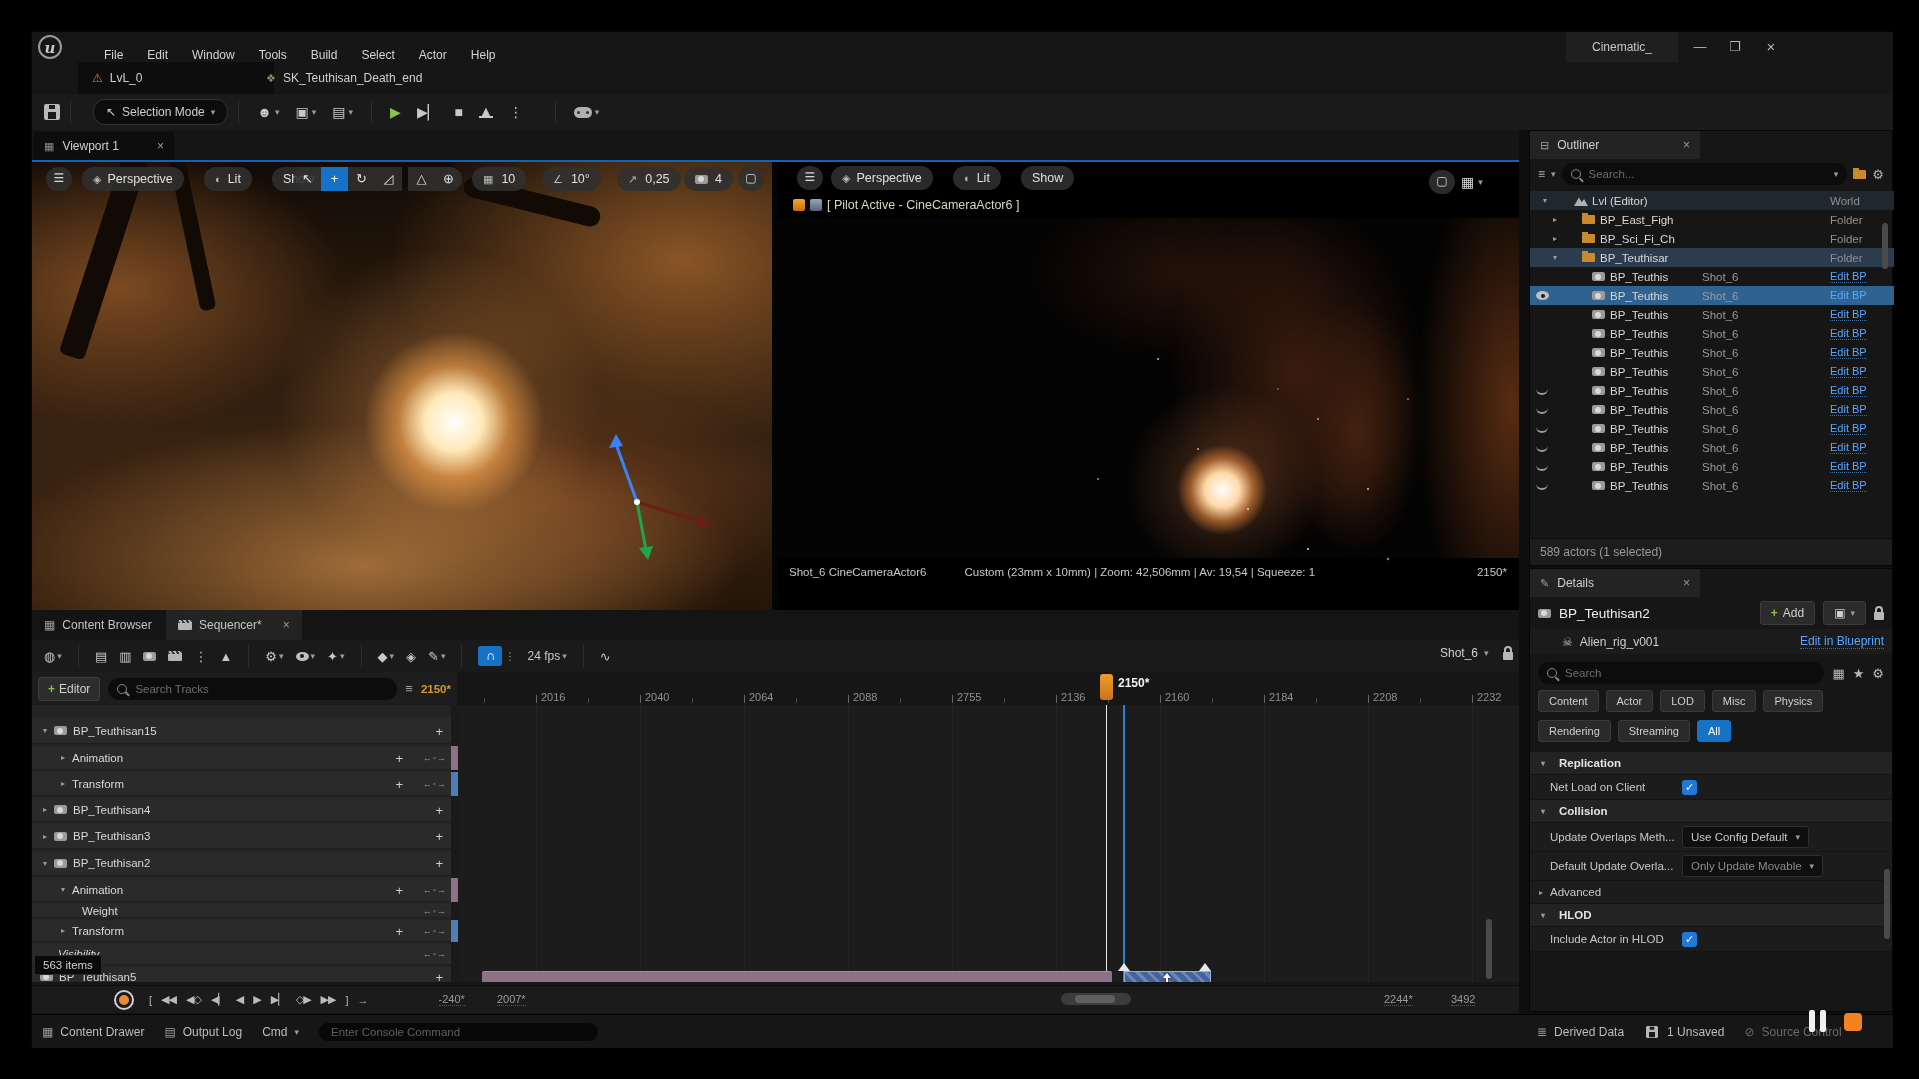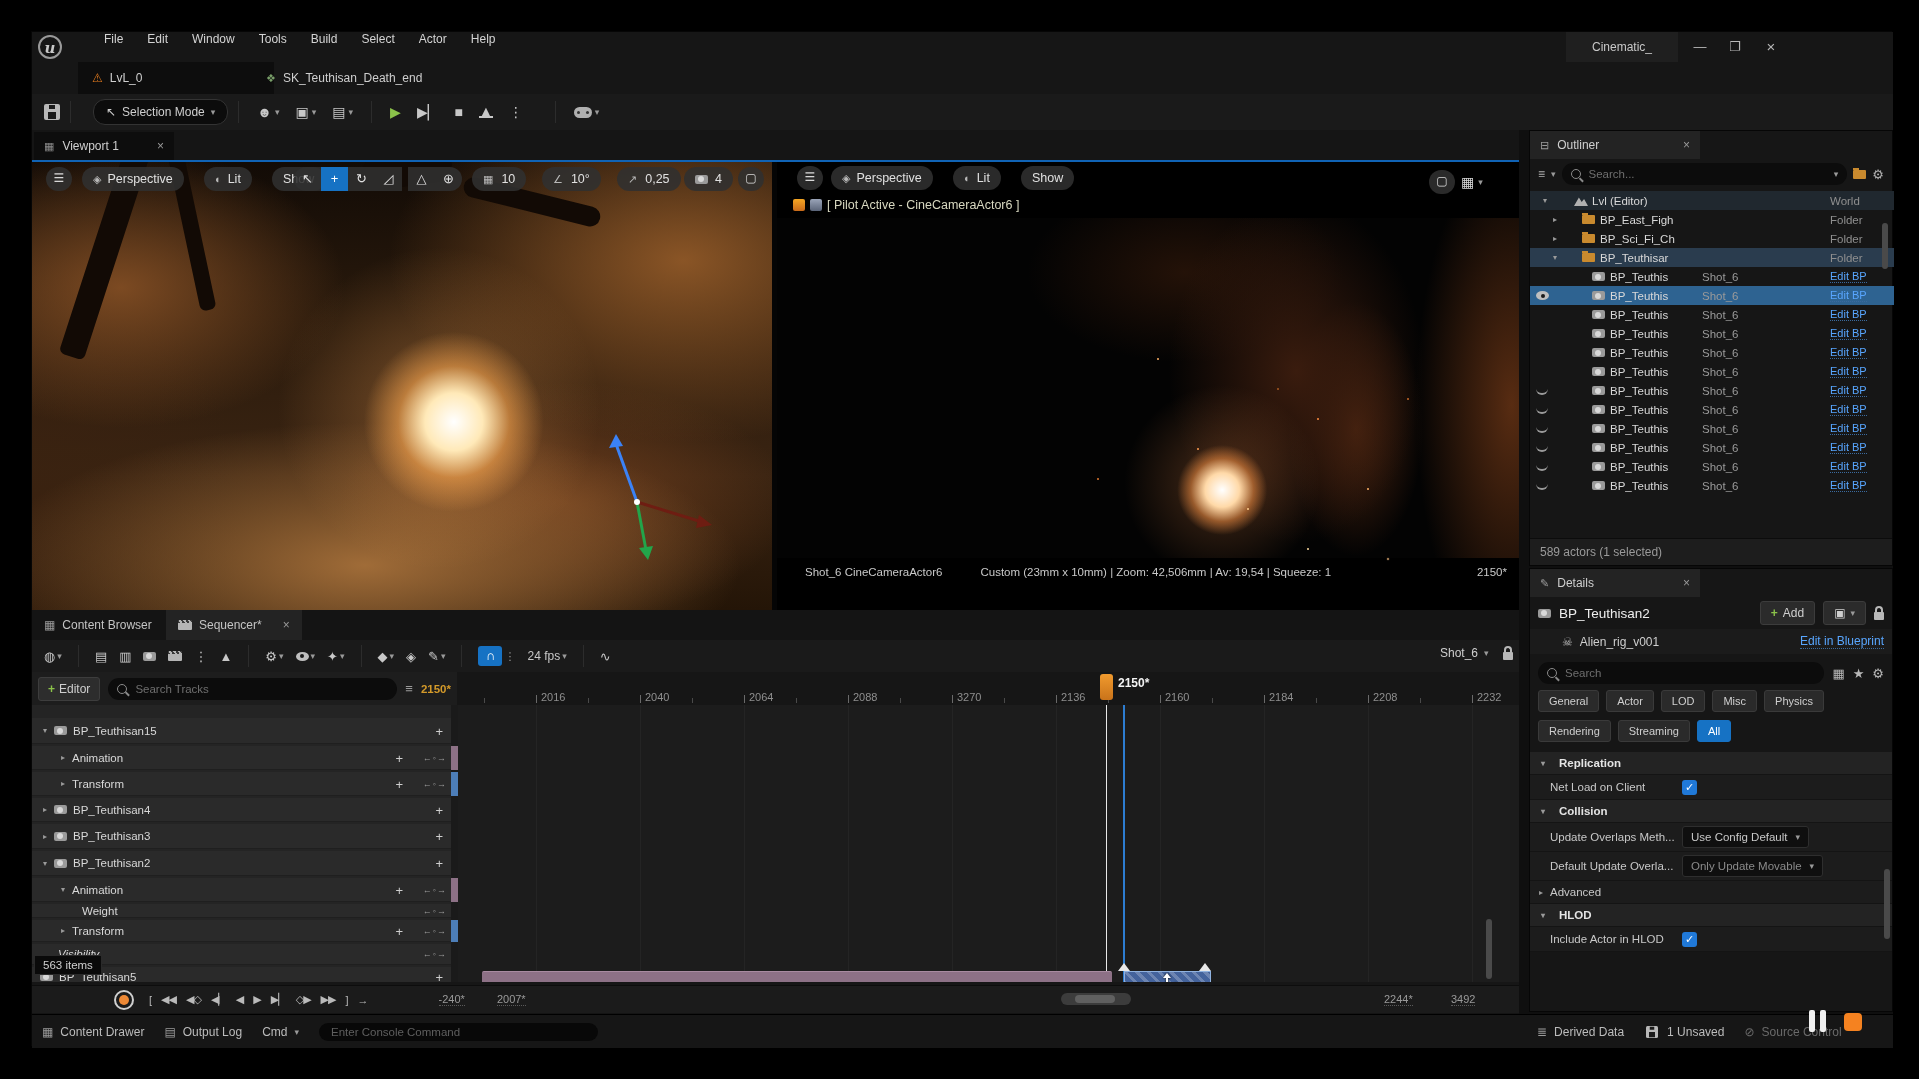--- a/index.html
+++ b/index.html
@@ -5,21 +5,21 @@
   html,body{width:1919px;height:1079px;margin:0;background:#000;overflow:hidden;
     font-family:"Liberation Sans",sans-serif;-webkit-font-smoothing:antialiased;}
   .ab{position:absolute;}
   .app{position:absolute;left:31px;top:31px;width:1861px;height:1015px;background:#141414;
     border:1px solid #060606;box-sizing:border-box;font-size:12px;color:#cfcfcf;} .flex{display:flex;align-items:center;}
   
   .titlebar{left:0;top:0;width:1861px;height:30px;background:#161616;}
   .uelogo{left:6px;top:3px;width:24px;height:24px;border:2px solid #9a9a9a;border-radius:50%;
     color:#c8c8c8;font-family:"DejaVu Serif",serif;font-style:italic;font-weight:bold;
     font-size:15px;text-align:center;line-height:23px;box-sizing:border-box;}
-  .menubar{left:60px;top:0;height:30px;display:flex;align-items:flex-start;}
+  .menubar{left:60px;top:0;height:30px;display:flex;align-items:flex-end;}
   .menu-item{padding:0 12px;color:#d4d4d4;cursor:default;}
   .title-box{left:1534px;top:0;width:112px;height:30px;background:#1f1f1f;color:#c8c8c8;
     text-align:center;line-height:30px;}
   .winbtn{top:0;width:26px;height:30px;color:#b8b8b8;text-align:center;line-height:30px;font-size:13px;}
   .watermark{left:1600px;top:32px;width:258px;text-align:right;color:#3d9494;font-size:11px;line-height:15px;}
   
   .asset-tabs{left:0;top:30px;width:1861px;height:32px;background:#161616;border-bottom:1px solid #0b0b0b;}
   .atab{height:32px;display:flex;align-items:center;gap:7px;padding:0 14px;}
   .atab.active{background:#0d0d0d;}
   .warn{color:#e87d1e;font-size:12px;} .skmesh{color:#7aa06a;font-size:11px;}
@@ -340,21 +340,21 @@
       <div class="ab flex" style="left:684px;top:12px;gap:4px;color:#d8d8d8">
         <span style="font-size:14px">▦</span>
         <span class="chev">▾</span>
       </div>
       <div class="ab flex" style="left:16px;top:36px;gap:5px">
         <span style="width:12px;height:12px;background:linear-gradient(#f5a623,#c96a1a);border-radius:2px;display:inline-block"></span>
         <span style="width:12px;height:12px;background:linear-gradient(#9aa4b8,#5a6478);border-radius:2px;display:inline-block"></span>
         <span class="pilot">[ Pilot Active - CineCameraActor6 ]</span>
       </div>
       <div class="ab caminfo">
-        <span style="margin-left:28px">Shot_6 CineCameraActor6</span>
+        <span style="margin-left:12px">Shot_6 CineCameraActor6</span>
         <span style="margin-left:38px">Custom (23mm x 10mm) | Zoom: 42,506mm | Av: 19,54 | Squeeze: 1</span>
         <span style="margin-left:auto;margin-right:12px">2150*</span>
       </div>
     </div>
   </div>
 
   <div class="ab sequencer">
     <div class="ab seq-tabs">
       <div class="ab stab" style="left:0">
         <span style="color:#9a9a9a">▦</span>
@@ -457,21 +457,21 @@
         <div class="ab tickmark" style="left: 183px;"></div>
         <div class="ab tick" style="left: 188px;">2040</div>
         <div class="ab tickminor" style="left: 235px;"></div>
         <div class="ab tickmark" style="left: 287px;"></div>
         <div class="ab tick" style="left: 292px;">2064</div>
         <div class="ab tickminor" style="left: 339px;"></div>
         <div class="ab tickmark" style="left: 391px;"></div>
         <div class="ab tick" style="left: 396px;">2088</div>
         <div class="ab tickminor" style="left: 443px;"></div>
         <div class="ab tickmark" style="left: 495px;"></div>
-        <div class="ab tick" style="left: 500px;">3270</div>
+        <div class="ab tick" style="left: 500px;">2755</div>
         <div class="ab tickminor" style="left: 547px;"></div>
         <div class="ab tickmark" style="left: 599px;"></div>
         <div class="ab tick" style="left: 604px;">2136</div>
         <div class="ab tickminor" style="left: 651px;"></div>
         <div class="ab tickmark" style="left: 703px;"></div>
         <div class="ab tick" style="left: 708px;">2160</div>
         <div class="ab tickminor" style="left: 755px;"></div>
         <div class="ab tickmark" style="left: 807px;"></div>
         <div class="ab tick" style="left: 812px;">2184</div>
         <div class="ab tickminor" style="left: 859px;"></div>
@@ -766,21 +766,21 @@
     <div class="flex" style="height:30px;padding:0 8px;gap:8px;margin-top:4px">
       <div class="searchpill">
         <span class="ic ic-search"></span>
         <input placeholder="Search" style="">
       </div>
       <span style="color:#b8b8b8;font-size:13px">▦</span>
       <span style="color:#b8b8b8;font-size:13px">★</span>
       <span style="color:#b8b8b8;font-size:13px">⚙</span>
     </div>
     <div id="chips1" class="flex" style="padding:2px 8px;gap:7px">
-        <div class="chip">General</div>
+        <div class="chip">Content</div>
         <div class="chip">Actor</div>
         <div class="chip">LOD</div>
         <div class="chip">Misc</div>
         <div class="chip">Physics</div>
       </div>
     <div id="chips2" class="flex" style="padding:6px 8px;gap:7px">
         <div class="chip">Rendering</div>
         <div class="chip">Streaming</div>
         <div class="chip on">All</div>
       </div>

